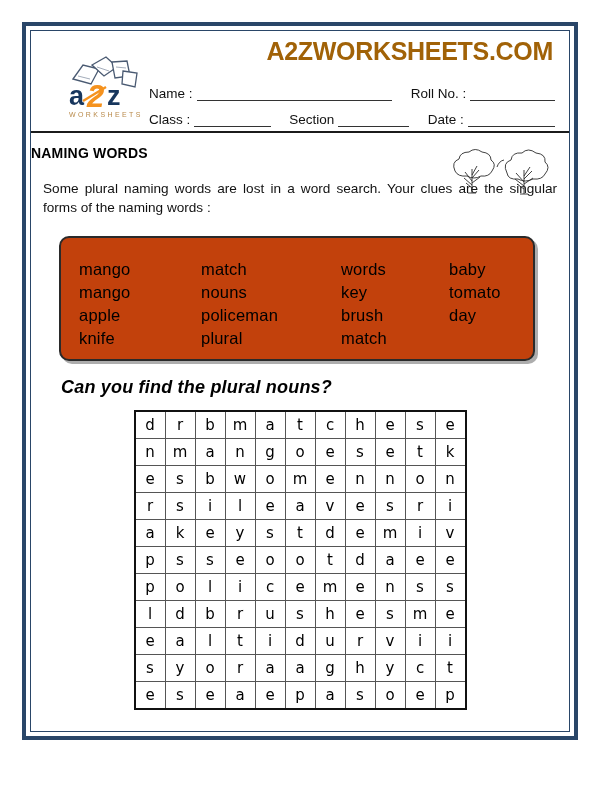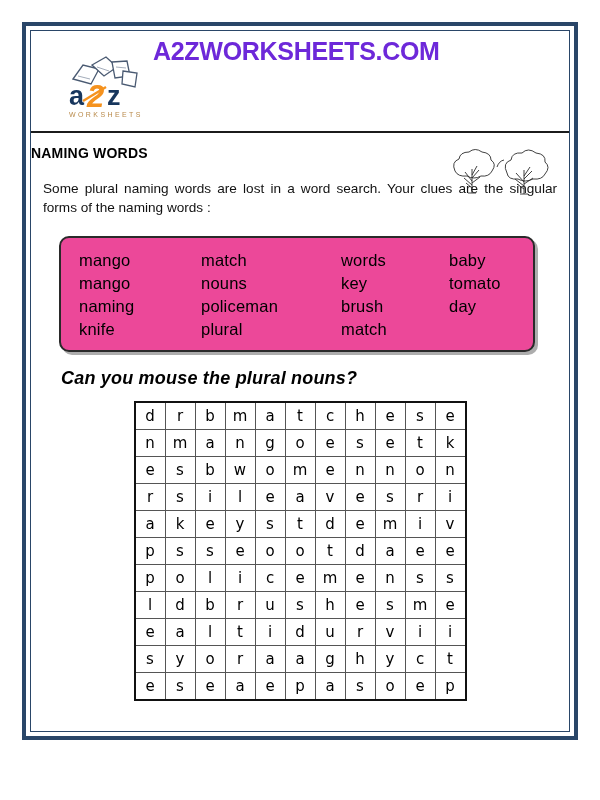--- a/index.html
+++ b/index.html
@@ -41,24 +41,24 @@
     position: relative;
     height: 102px;
     border-bottom: 2px solid #1b1b1b;
     box-sizing: border-box;
   }
   .brand-title {
     position: absolute;
     left: 122px;
     top: 6px;
     width: 400px;
-    text-align: left;
+    text-align: right;
     font-size: 25px;
     font-weight: bold;
-    color: #6d28d9;
+    color: #a16207;
     letter-spacing: -0.3px;
   }
 
   
   .logo {
     position: absolute;
     left: 28px;
     top: 18px;
     width: 92px;
     height: 72px;
@@ -122,22 +122,22 @@
 
   
   .wordbank-wrap {
     position: relative;
     margin: 18px 34px 0 28px;
   }
   .wordbank {
     position: relative;
     border: 2px solid #2a2a2a;
     border-radius: 10px;
-    background: #ec4899;
-    padding: 11px 6px 10px 18px;
+    background: #c2410c;
+    padding: 20px 6px 10px 18px;
     box-shadow: 3px 3px 0 rgba(60,60,60,0.42);
     box-sizing: border-box;
   }
   .wb-grid {
     display: grid;
     grid-template-columns: 122px 140px 108px auto;
     row-gap: 1px;
   }
   .wb-cell {
     font-size: 16.5px;
@@ -205,20 +205,39 @@
           <text x="28" y="58" font-family="Liberation Sans, sans-serif" font-size="31" font-weight="bold" fill="#f5921e" font-style="italic">2</text>
           <text x="48" y="56" font-family="Liberation Sans, sans-serif" font-size="27" font-weight="bold" fill="#17365d">z</text>
 
           <path d="M24 52 L47 38" stroke="#f5921e" stroke-width="2.4" fill="none"></path>
           <text x="10" y="68" font-family="Liberation Sans, sans-serif" font-size="7" letter-spacing="2.4" fill="#b98a4a">WORKSHEETS</text>
         </svg>
       </div>
 
       <div class="brand-title">A2ZWORKSHEETS.COM</div>
 
+      <div class="fields">
+        <div class="field-row">
+          <span class="fl">Name :</span>
+          <span class="rule name"></span>
+          <span class="sp"></span>
+          <span class="fl">Roll No. :</span>
+          <span class="rule roll"></span>
+        </div>
+        <div class="field-row">
+          <span class="fl">Class :</span>
+          <span class="rule class"></span>
+          <span class="sp"></span>
+          <span class="fl">Section</span>
+          <span class="rule sect"></span>
+          <span class="sp"></span>
+          <span class="fl">Date :</span>
+          <span class="rule date"></span>
+        </div>
+      </div>
     </div>
 
     <div class="sheet-body">
 
       <div class="trees">
         <svg width="104" height="52" viewBox="0 0 104 52">
           <g fill="none" stroke="#2b2b2b" stroke-width="0.9">
 
             <path d="M8 24 q-4 -9 4 -12 q1 -7 10 -7 q6 -5 13 0 q9 1 9 8 q6 4 1 11 q-3 6 -11 5 q-7 4 -14 0 q-9 1 -12 -5 Z"></path>
 
@@ -248,35 +267,35 @@
               <span class="wb-cell">mango</span>
               <span class="wb-cell">match</span>
               <span class="wb-cell">words</span>
               <span class="wb-cell">baby</span>
 
               <span class="wb-cell">mango</span>
               <span class="wb-cell">nouns</span>
               <span class="wb-cell">key</span>
               <span class="wb-cell">tomato</span>
 
-              <span class="wb-cell">naming</span>
+              <span class="wb-cell">apple</span>
               <span class="wb-cell">policeman</span>
               <span class="wb-cell">brush</span>
               <span class="wb-cell">day</span>
 
               <span class="wb-cell">knife</span>
               <span class="wb-cell">plural</span>
               <span class="wb-cell">match</span>
               <span class="wb-cell"></span>
             </div>
           </div>
         </div>
       </div>
 
-      <div class="prompt">Can you mouse the plural nouns?</div>
+      <div class="prompt">Can you find the plural nouns?</div>
 
       <div class="grid-wrap">
         <table class="wordsearch">
           <tbody>
               <tr>
                 <td>d</td>
                 <td>r</td>
                 <td>b</td>
                 <td>m</td>
                 <td>a</td>

